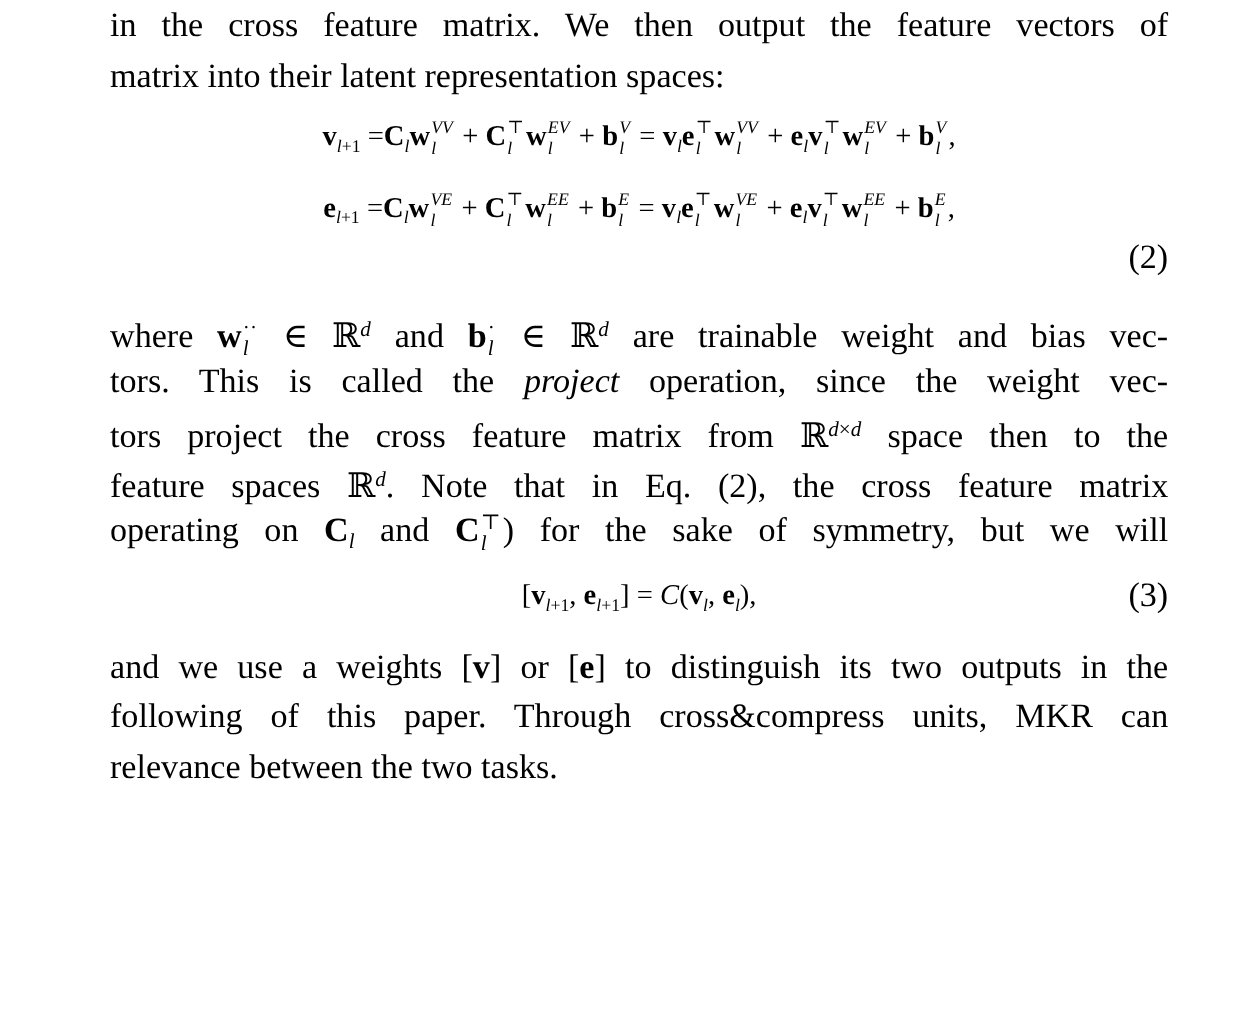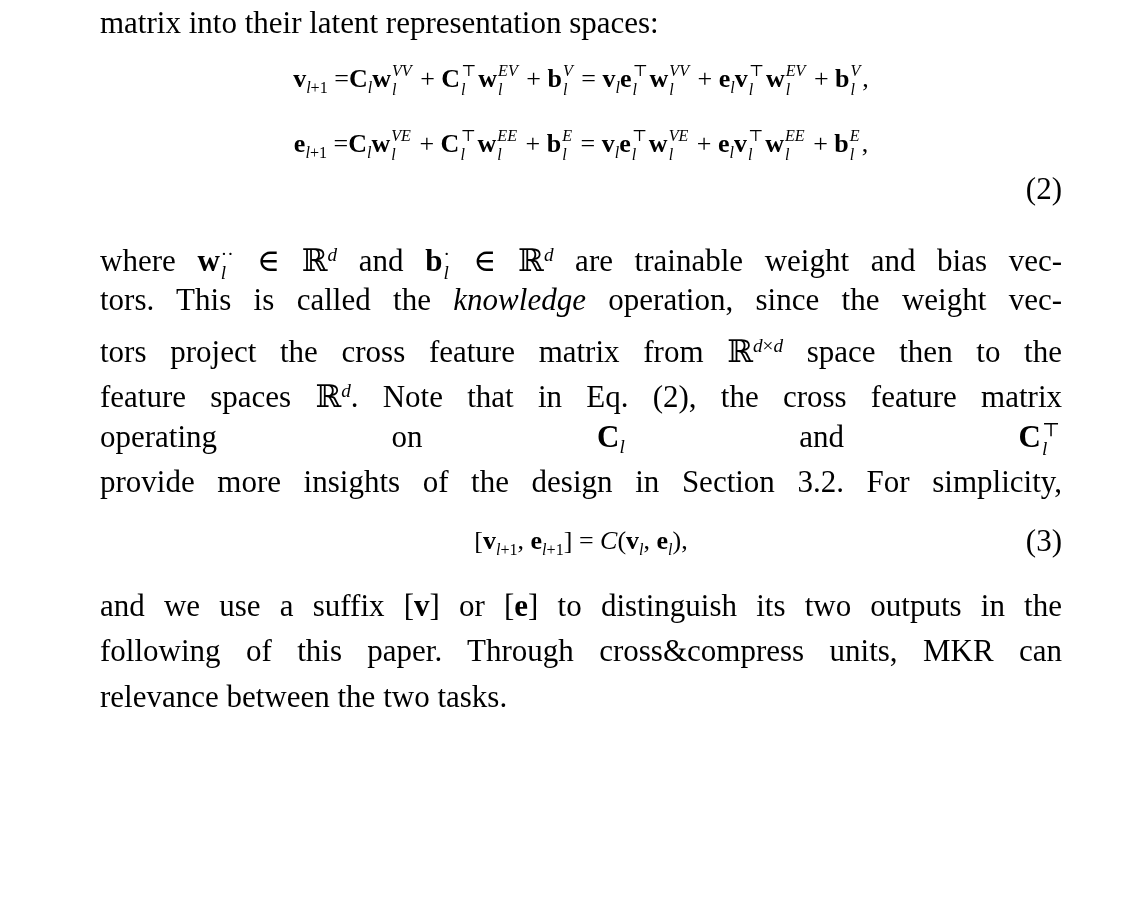--- a/index.html
+++ b/index.html
@@ -49,37 +49,37 @@
     display:inline-block;vertical-align:-8px;
     font-size:62%;margin-left:1px;margin-right:2px;
   }
   .ss .sr{display:block;line-height:19px;height:19px;text-align:left;}
 </style>
 </head>
 <body>
 
 <div id="paper-column">
     <div class="paragraph-1 para">
+      <div class="pline"><span class="rm">in the cross feature matrix. We then output the feature vectors of</span></div>
       <div class="pline pl-last"><span class="rm">matrix into their latent representation spaces:</span></div>
     </div>
     <div class="equation-2 eqwrap">
       <div class="eqline"><span class="bf">v</span><span class="sb"><span class="mi">l</span><span class="rm">+1</span></span><span class="rm"> =</span><span class="bf">C</span><span class="sb"><span class="mi">l</span></span><span class="bf">w</span><span class="ss"><span class="sr"><span class="mi">VV</span></span><span class="sr"><span class="mi">l</span></span></span><span class="rm"> + </span><span class="bf">C</span><span class="ss"><span class="sr"><span class="rm">⊤</span></span><span class="sr"><span class="mi">l</span></span></span><span class="bf">w</span><span class="ss"><span class="sr"><span class="mi">EV</span></span><span class="sr"><span class="mi">l</span></span></span><span class="rm"> + </span><span class="bf">b</span><span class="ss"><span class="sr"><span class="mi">V</span></span><span class="sr"><span class="mi">l</span></span></span><span class="rm"> = </span><span class="bf">v</span><span class="sb"><span class="mi">l</span></span><span class="bf">e</span><span class="ss"><span class="sr"><span class="rm">⊤</span></span><span class="sr"><span class="mi">l</span></span></span><span class="bf">w</span><span class="ss"><span class="sr"><span class="mi">VV</span></span><span class="sr"><span class="mi">l</span></span></span><span class="rm"> + </span><span class="bf">e</span><span class="sb"><span class="mi">l</span></span><span class="bf">v</span><span class="ss"><span class="sr"><span class="rm">⊤</span></span><span class="sr"><span class="mi">l</span></span></span><span class="bf">w</span><span class="ss"><span class="sr"><span class="mi">EV</span></span><span class="sr"><span class="mi">l</span></span></span><span class="rm"> + </span><span class="bf">b</span><span class="ss"><span class="sr"><span class="mi">V</span></span><span class="sr"><span class="mi">l</span></span></span><span class="rm">,</span></div>
       <div class="eqline"><span class="bf">e</span><span class="sb"><span class="mi">l</span><span class="rm">+1</span></span><span class="rm"> =</span><span class="bf">C</span><span class="sb"><span class="mi">l</span></span><span class="bf">w</span><span class="ss"><span class="sr"><span class="mi">VE</span></span><span class="sr"><span class="mi">l</span></span></span><span class="rm"> + </span><span class="bf">C</span><span class="ss"><span class="sr"><span class="rm">⊤</span></span><span class="sr"><span class="mi">l</span></span></span><span class="bf">w</span><span class="ss"><span class="sr"><span class="mi">EE</span></span><span class="sr"><span class="mi">l</span></span></span><span class="rm"> + </span><span class="bf">b</span><span class="ss"><span class="sr"><span class="mi">E</span></span><span class="sr"><span class="mi">l</span></span></span><span class="rm"> = </span><span class="bf">v</span><span class="sb"><span class="mi">l</span></span><span class="bf">e</span><span class="ss"><span class="sr"><span class="rm">⊤</span></span><span class="sr"><span class="mi">l</span></span></span><span class="bf">w</span><span class="ss"><span class="sr"><span class="mi">VE</span></span><span class="sr"><span class="mi">l</span></span></span><span class="rm"> + </span><span class="bf">e</span><span class="sb"><span class="mi">l</span></span><span class="bf">v</span><span class="ss"><span class="sr"><span class="rm">⊤</span></span><span class="sr"><span class="mi">l</span></span></span><span class="bf">w</span><span class="ss"><span class="sr"><span class="mi">EE</span></span><span class="sr"><span class="mi">l</span></span></span><span class="rm"> + </span><span class="bf">b</span><span class="ss"><span class="sr"><span class="mi">E</span></span><span class="sr"><span class="mi">l</span></span></span><span class="rm">,</span></div>
       <div class="eqtag-line">(2)</div>
     </div>
     <div class="paragraph-2 para">
       <div class="pline"><span class="rm">where </span><span class="bf">w</span><span class="ss"><span class="sr"><span class="rm">··</span></span><span class="sr"><span class="mi">l</span></span></span><span class="rm"> ∈ ℝ</span><span class="sp"><span class="mi">d</span></span><span class="rm"> and </span><span class="bf">b</span><span class="ss"><span class="sr"><span class="rm">·</span></span><span class="sr"><span class="mi">l</span></span></span><span class="rm"> ∈ ℝ</span><span class="sp"><span class="mi">d</span></span><span class="rm"> are trainable weight and bias vec-</span></div>
-      <div class="pline"><span class="rm">tors. This is called the </span><span class="it">knowledge</span><span class="rm"> operation, since the weight vec-</span></div>
+      <div class="pline"><span class="rm">tors. This is called the </span><span class="it">project</span><span class="rm"> operation, since the weight vec-</span></div>
       <div class="pline"><span class="rm">tors project the cross feature matrix from ℝ</span><span class="sp"><span class="mi">d</span><span class="rm">×</span><span class="mi">d</span></span><span class="rm"> space then to the</span></div>
       <div class="pline"><span class="rm">feature spaces ℝ</span><span class="sp"><span class="mi">d</span></span><span class="rm">. Note that in Eq. (2), the cross feature matrix</span></div>
-      <div class="pline"><span class="rm">operating on </span><span class="bf">C</span><span class="sb"><span class="mi">l</span></span><span class="rm"> and </span><span class="bf">C</span><span class="ss"><span class="sr"><span class="rm">⊤</span></span><span class="sr"><span class="mi">l</span></span></span></div>
-      <div class="pline"><span class="rm">provide more insights of the design in Section 3.2. For simplicity,</span></div>
+      <div class="pline"><span class="rm">operating on </span><span class="bf">C</span><span class="sb"><span class="mi">l</span></span><span class="rm"> and </span><span class="bf">C</span><span class="ss"><span class="sr"><span class="rm">⊤</span></span><span class="sr"><span class="mi">l</span></span></span><span class="rm">) for the sake of symmetry, but we will</span></div>
     </div>
     <div class="equation-3 eqwrap">
       <div class="eqline"><span class="rm">[</span><span class="bf">v</span><span class="sb"><span class="mi">l</span><span class="rm">+1</span></span><span class="rm">, </span><span class="bf">e</span><span class="sb"><span class="mi">l</span><span class="rm">+1</span></span><span class="rm">] = </span><span class="mi">C</span><span class="rm">(</span><span class="bf">v</span><span class="sb"><span class="mi">l</span></span><span class="rm">, </span><span class="bf">e</span><span class="sb"><span class="mi">l</span></span><span class="rm">),</span></div>
       <div class="eqtag-abs">(3)</div>
     </div>
     <div class="paragraph-3 para">
-      <div class="pline"><span class="rm">and we use a suffix [</span><span class="bf">v</span><span class="rm">] or [</span><span class="bf">e</span><span class="rm">] to distinguish its two outputs in the</span></div>
+      <div class="pline"><span class="rm">and we use a weights [</span><span class="bf">v</span><span class="rm">] or [</span><span class="bf">e</span><span class="rm">] to distinguish its two outputs in the</span></div>
       <div class="pline"><span class="rm">following of this paper. Through cross&amp;compress units, MKR can</span></div>
       <div class="pline pl-last"><span class="rm">relevance between the two tasks.</span></div>
     </div>
   </div>
 
 </body></html>

